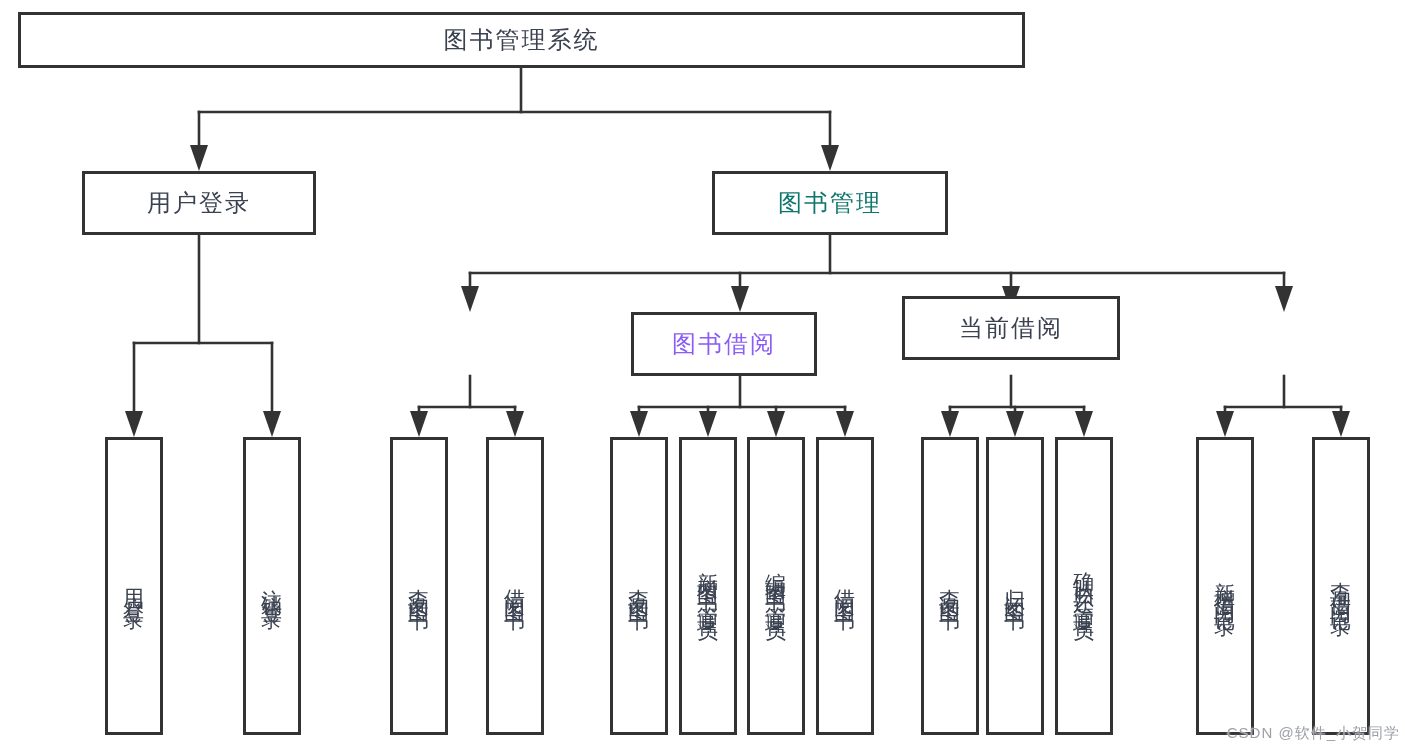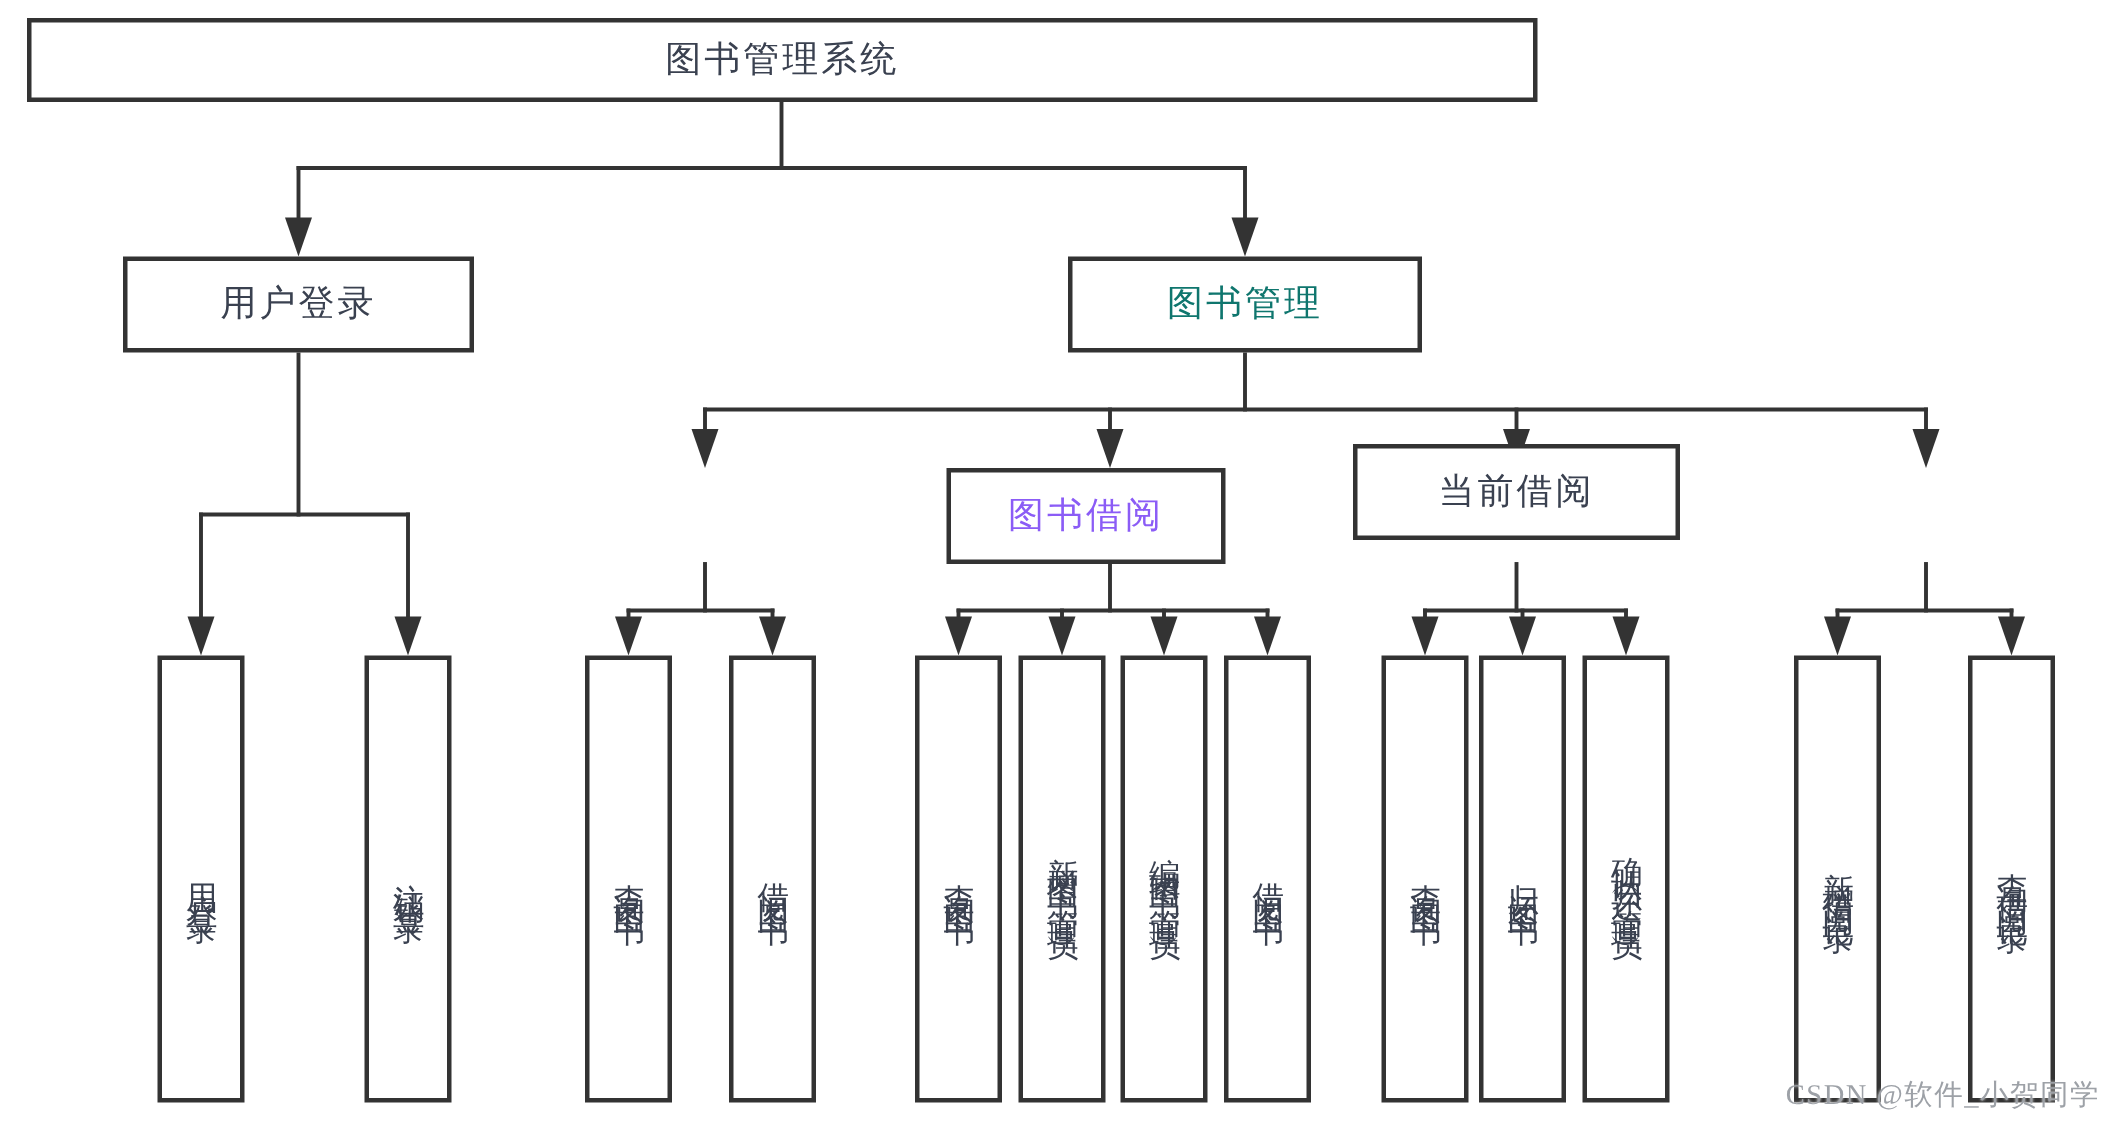--- a/index.html
+++ b/index.html
@@ -27,27 +27,26 @@
   .node.v{
     writing-mode:vertical-rl;
     text-orientation:mixed;
     font-size:21px;
     letter-spacing:7px;
     line-height:1;
   }
   .watermark{
     position:absolute;
     right:5px;bottom:4px;
-    font-size:19px;
+    font-size:15px;
     color:#9da1a7;
     letter-spacing:1px;
     z-index:5;
     text-shadow:0 0 2px #ffffff;
     white-space:nowrap;
-    font-family:Liberation Serif, serif;
   }
 </style>
 </head>
 <body>
 
 <div class="canvas">
 
   <svg class="connector-svg" viewBox="0 0 1405 747" xmlns="http://www.w3.org/2000/svg">
       <line x1="521" y1="68" x2="521" y2="112" stroke="#333333" stroke-width="2.6" stroke-linecap="square"></line>
       <line x1="199" y1="112" x2="830" y2="112" stroke="#333333" stroke-width="2.6" stroke-linecap="square"></line>

